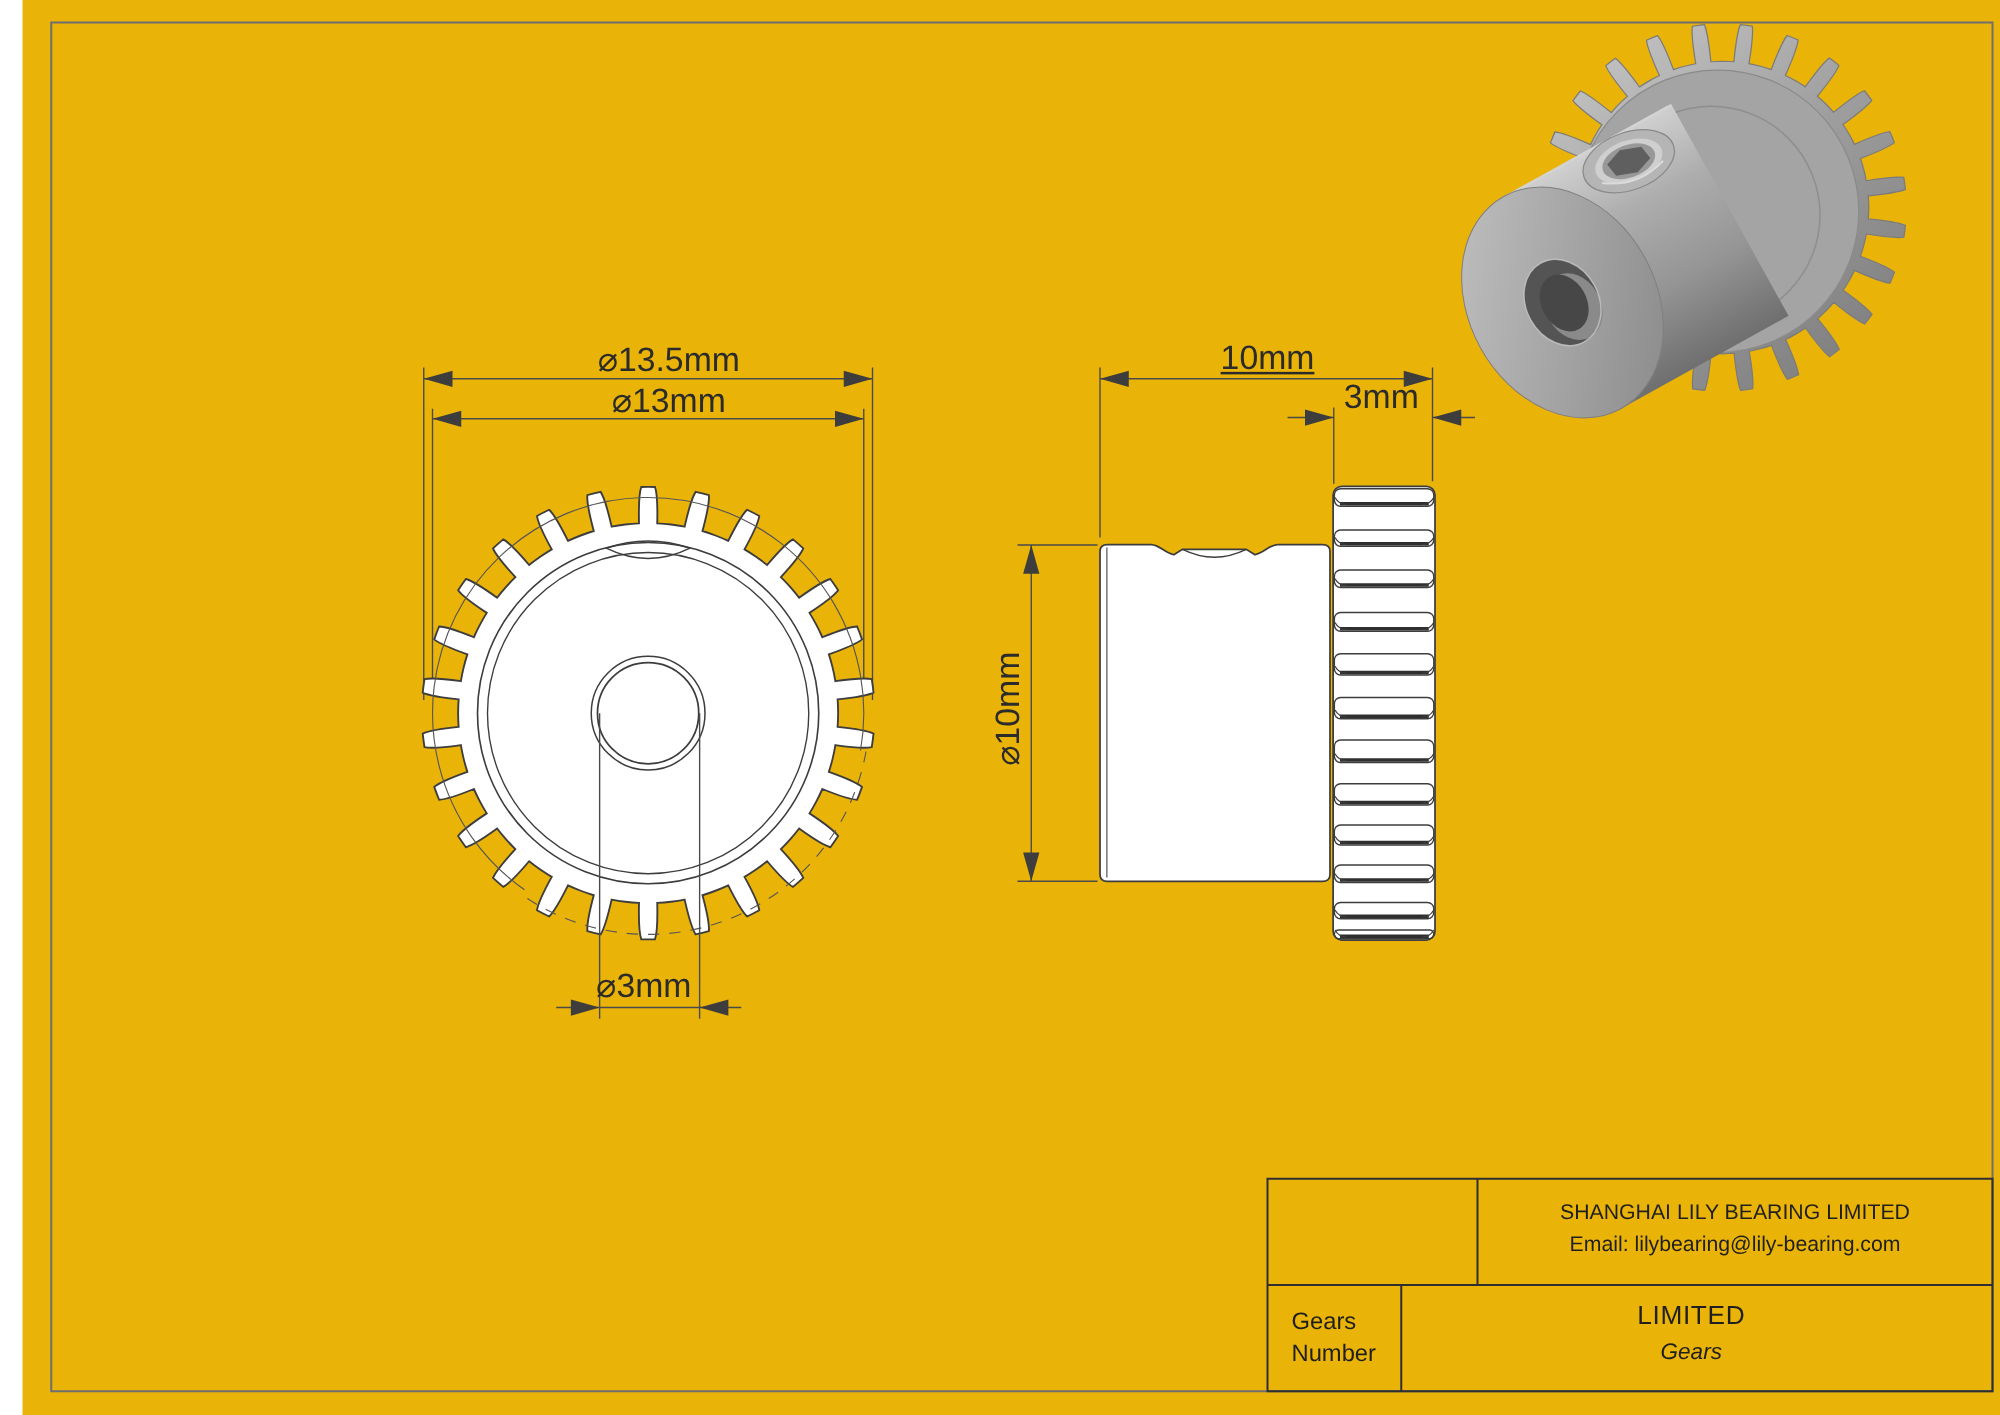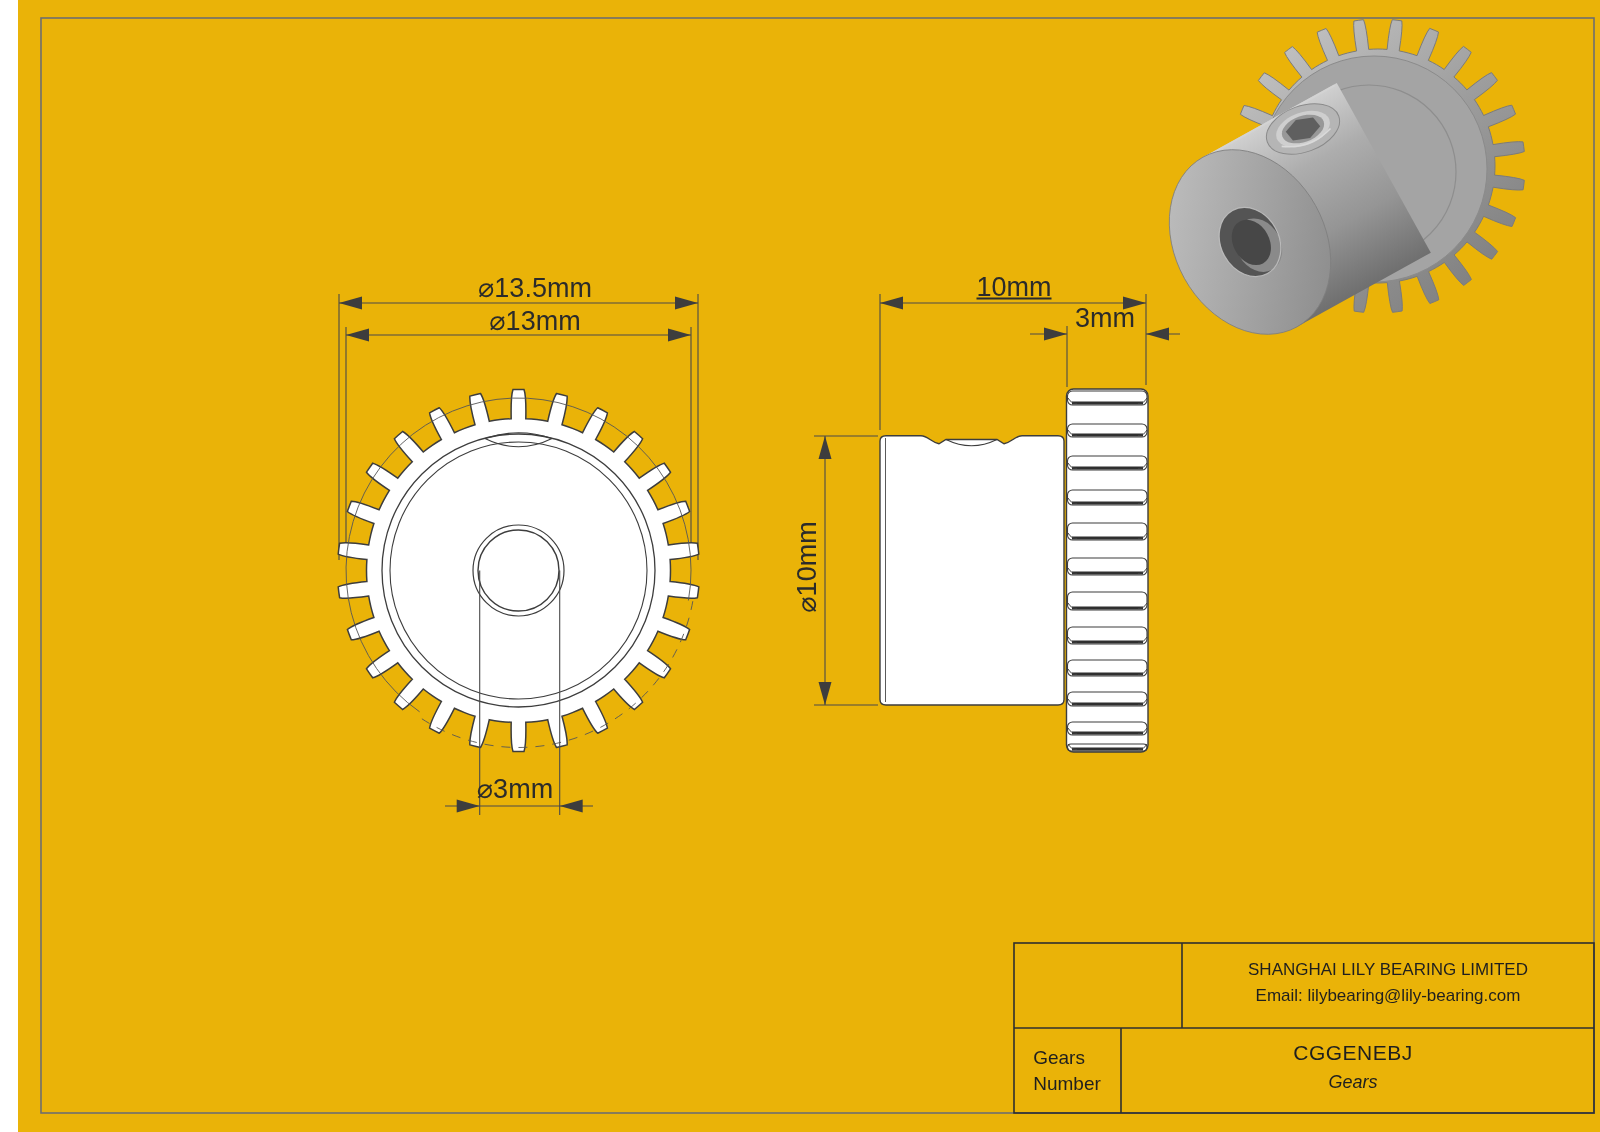--- a/index.html
+++ b/index.html
@@ -174,15 +174,15 @@
   <div class="lbl" style="left:996px;top:287px;text-decoration:underline;">10mm</div>
   <div class="lbl" style="left:1087px;top:318px;">3mm</div>
   <div class="lbl rot" style="left:789px;top:567px;">⌀10mm</div>
 
   <div class="tb company" style="left:1370px;top:970px;">SHANGHAI LILY BEARING LIMITED</div>
   <div class="tb company" style="left:1370px;top:996px;">Email: lilybearing@lily-bearing.com</div>
   <div class="tb partlabel" style="left:1049px;top:1071px;">
       <div>Gears</div>
       <div>Number</div>
     </div>
-  <div class="tb partnum" style="left:1335px;top:1053px;">CGGENEBJ</div>
+  <div class="tb partnum" style="left:1335px;top:1053px;">LIMITED</div>
   <div class="tb cat" style="left:1335px;top:1082px;">Gears</div>
 </div>
 
 </body></html>

